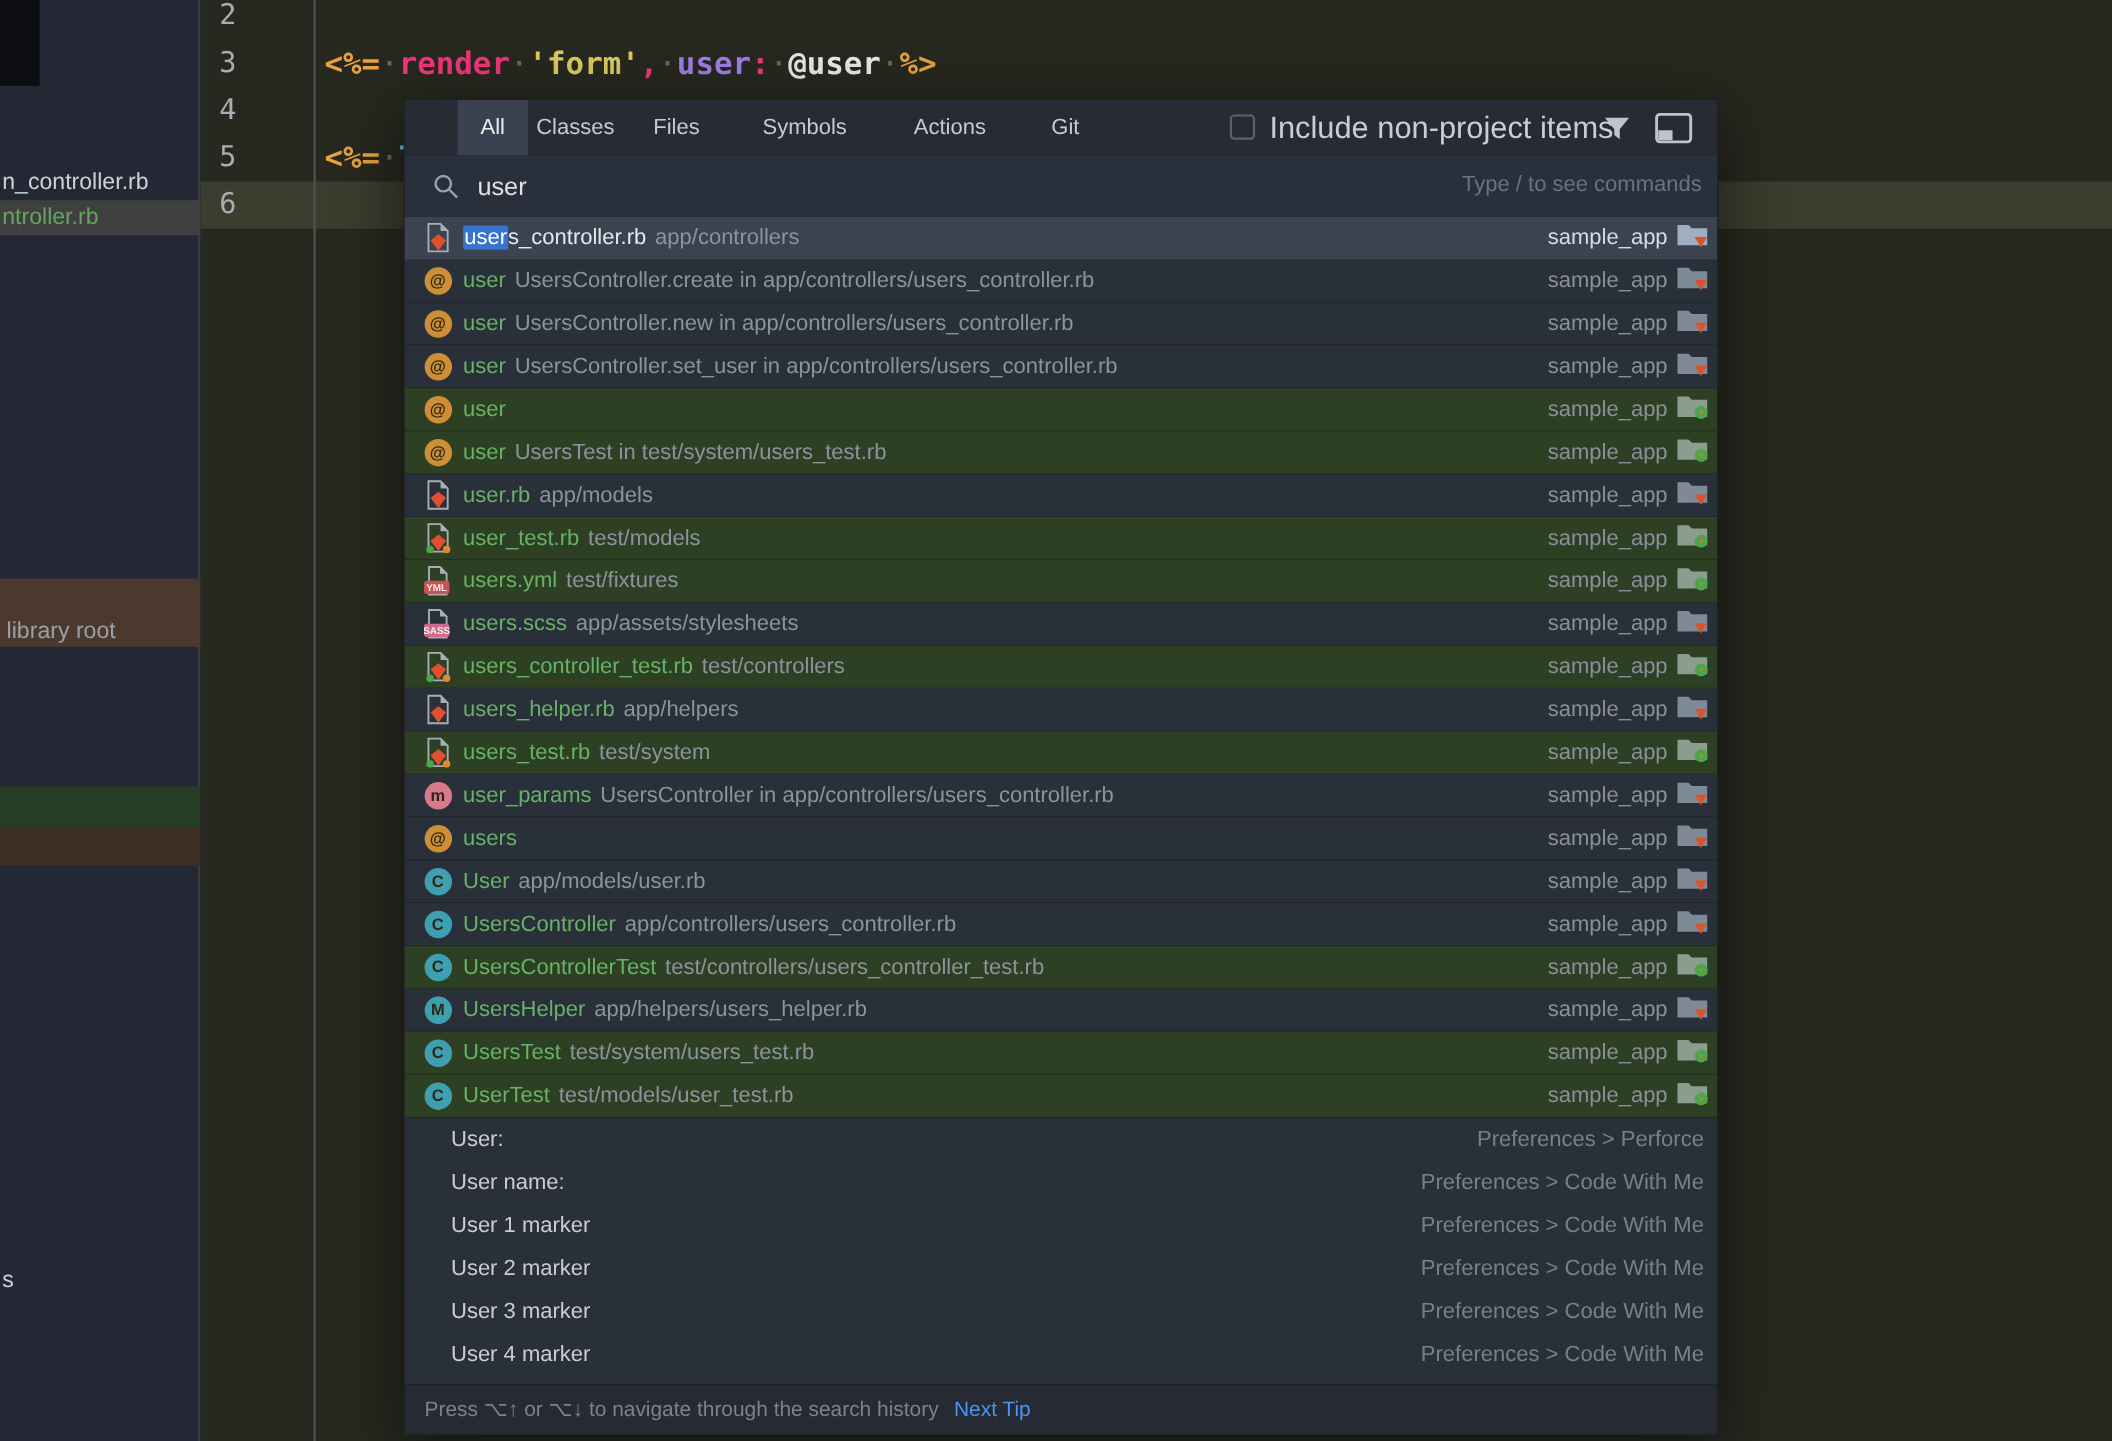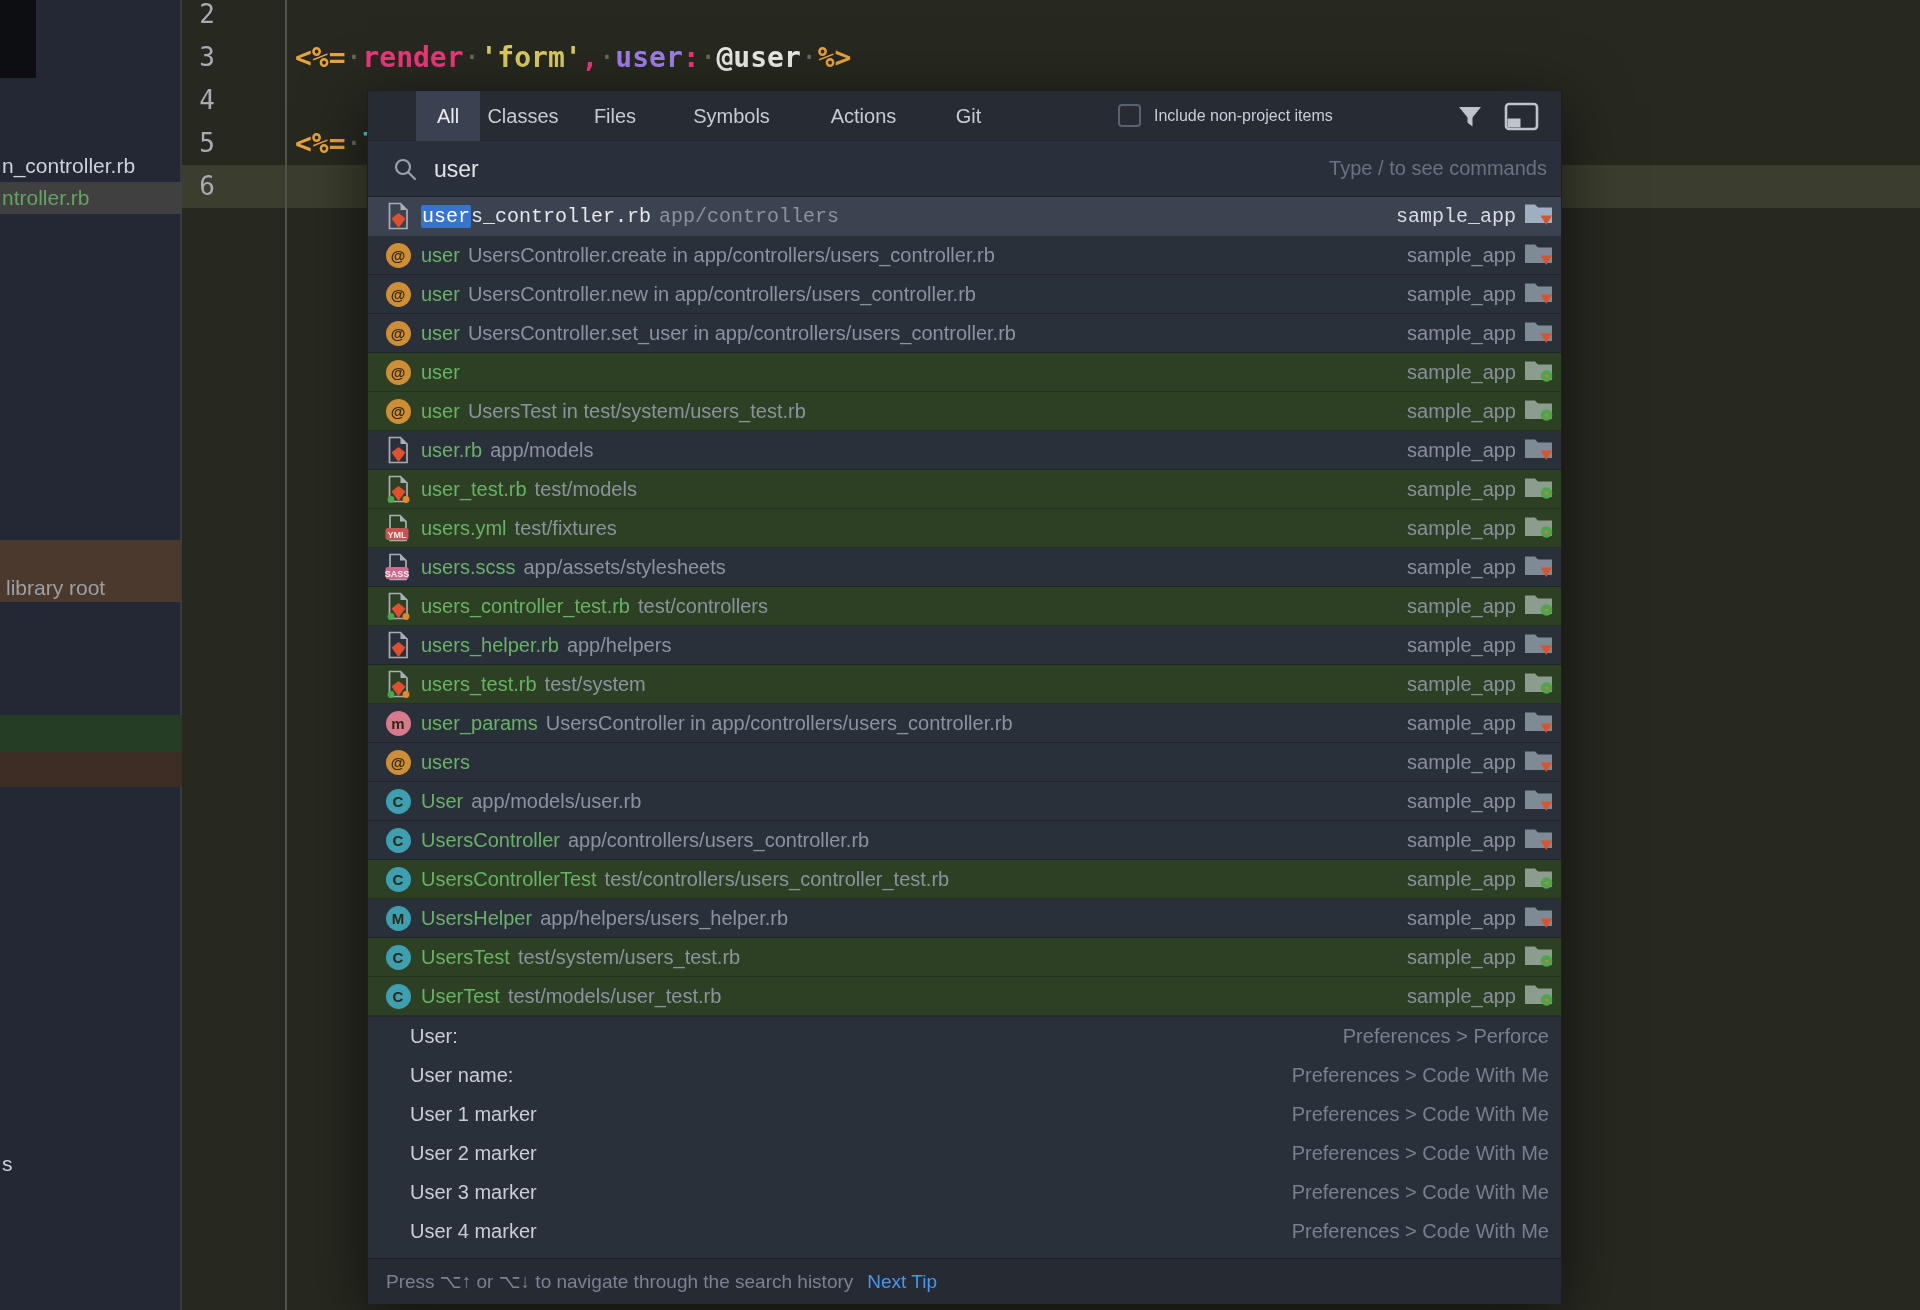--- a/index.html
+++ b/index.html
@@ -17,51 +17,51 @@
   .tk-tag{color:#E9A33E}.tk-ws{color:#6A6C55;font-weight:400}.tk-keyword{color:#F0367B}
   .tk-string{color:#DACB5E}.tk-punct{color:#F0367B}.tk-symbol{color:#9F7EEA}
   .tk-plain{color:#EAEBE4}.tk-const{color:#5BC8DC}
   
   #project-panel{position:absolute;left:0;top:0;width:182px;height:1310px;background:#232834;
       border-right:2px solid #353B46;box-sizing:border-box;z-index:2;}
   .p-item{position:absolute;left:0;width:182px;font-size:21px;color:#CDD2DA;
       height:32px;line-height:32px;padding-left:2px;box-sizing:border-box;white-space:nowrap;overflow:hidden;}
   .p-plain{top:150px;}
   .p-green-selected{top:182px;background:#404040;color:#63A55F;}
-  .p-library{top:540px;height:62px;background:#4C392D;color:#9AA0A6;line-height:96px;padding-left:6px;}
+  .p-library{top:526px;height:62px;background:#4C392D;color:#9AA0A6;line-height:96px;padding-left:6px;}
   .p-green-bar{top:715px;height:37px;background:#253D25;}
   .p-brown-bar{top:752px;height:35px;background:#3E2D24;}
   .p-plain-bottom{top:1148px;}
   #black-corner{position:absolute;left:0;top:0;width:36px;height:78px;background:#0C0E11;z-index:3;}
   
   #dialog{position:absolute;left:367px;top:90px;width:1195px;height:1214px;z-index:10;
       background:#2A303A;border:1px solid #1A1E26;box-sizing:border-box;
       box-shadow:0 14px 60px rgba(0,0,0,.55);}
   #tabbar{position:absolute;left:0;top:0;width:100%;height:50px;background:#262B34;
       border-bottom:1px solid #1F242D;box-sizing:border-box;}
   .tab{position:absolute;top:0;height:50px;line-height:50px;text-align:center;
       font-size:20px;color:#C7CBD2;cursor:default;}
   .tab.active{background:#3A4150;color:#ECEDEF;}
   #include-box{position:absolute;left:750px;top:13px;width:23px;height:23px;border:2px solid #5A6270;
       border-radius:4px;box-sizing:border-box;}
-  #include-label{position:absolute;left:786px;top:0;height:58px;line-height:50px;font-size:16px;color:#C9CED6;}
+  #include-label{position:absolute;left:786px;top:0;height:58px;line-height:50px;font-size:28px;color:#C9CED6;}
   #filter-btn{position:absolute;left:1086px;top:10px;width:32px;height:32px;}
   #frame-btn{position:absolute;left:1134px;top:10px;width:40px;height:32px;}
   #searchbar{position:absolute;left:0;top:50px;width:100%;height:56px;background:#2A303B;
       border-bottom:1px solid #1F242D;box-sizing:border-box;}
   #search-icon{position:absolute;left:24px;top:15px;}
   #search-input{position:absolute;left:64px;top:0;width:700px;height:54px;background:transparent;
       border:none;outline:none;color:#DFE2E7;font-size:23px;font-family:"Liberation Sans",sans-serif;}
   #search-hint{position:absolute;right:14px;top:0;height:54px;line-height:54px;font-size:20px;color:#6B7280;}
   
   #results{position:absolute;left:0;top:106px;width:100%;}
   .row{position:relative;height:39px;display:flex;align-items:center;
       border-bottom:1px solid rgba(0,0,0,.22);box-sizing:border-box;background:#2A303A;}
   .row.test{background:#2D4024;}
-  .row.selected{background:#3C4350;border-bottom-color:transparent;font-family:Liberation Mono, monospace;}
+  .row.selected{background:#3C4350;border-bottom-color:transparent;}
   .ricon{width:26px;height:28px;margin-left:17px;flex:0 0 auto;display:flex;align-items:center;justify-content:center;}
   .cicon{width:25px;height:25px;border-radius:50%;display:flex;align-items:center;justify-content:center;
       font-size:15px;font-weight:700;color:#2E2715;}
   .rname{margin-left:10px;font-size:20px;color:#68B266;white-space:nowrap;}
   .row.selected .rname{color:#E6E8EB;}
   .match{background:#3674D0;color:#FFFFFF;border-radius:2px;padding:0 1px;}
   .rpath{margin-left:8px;font-size:20px;color:#8C939E;white-space:nowrap;overflow:hidden;}
   .rspacer{flex:1;}
   .rmodule{font-size:20px;color:#8A909B;margin-right:8px;white-space:nowrap;}
   .row.selected .rmodule{color:#D9DCE1;}

